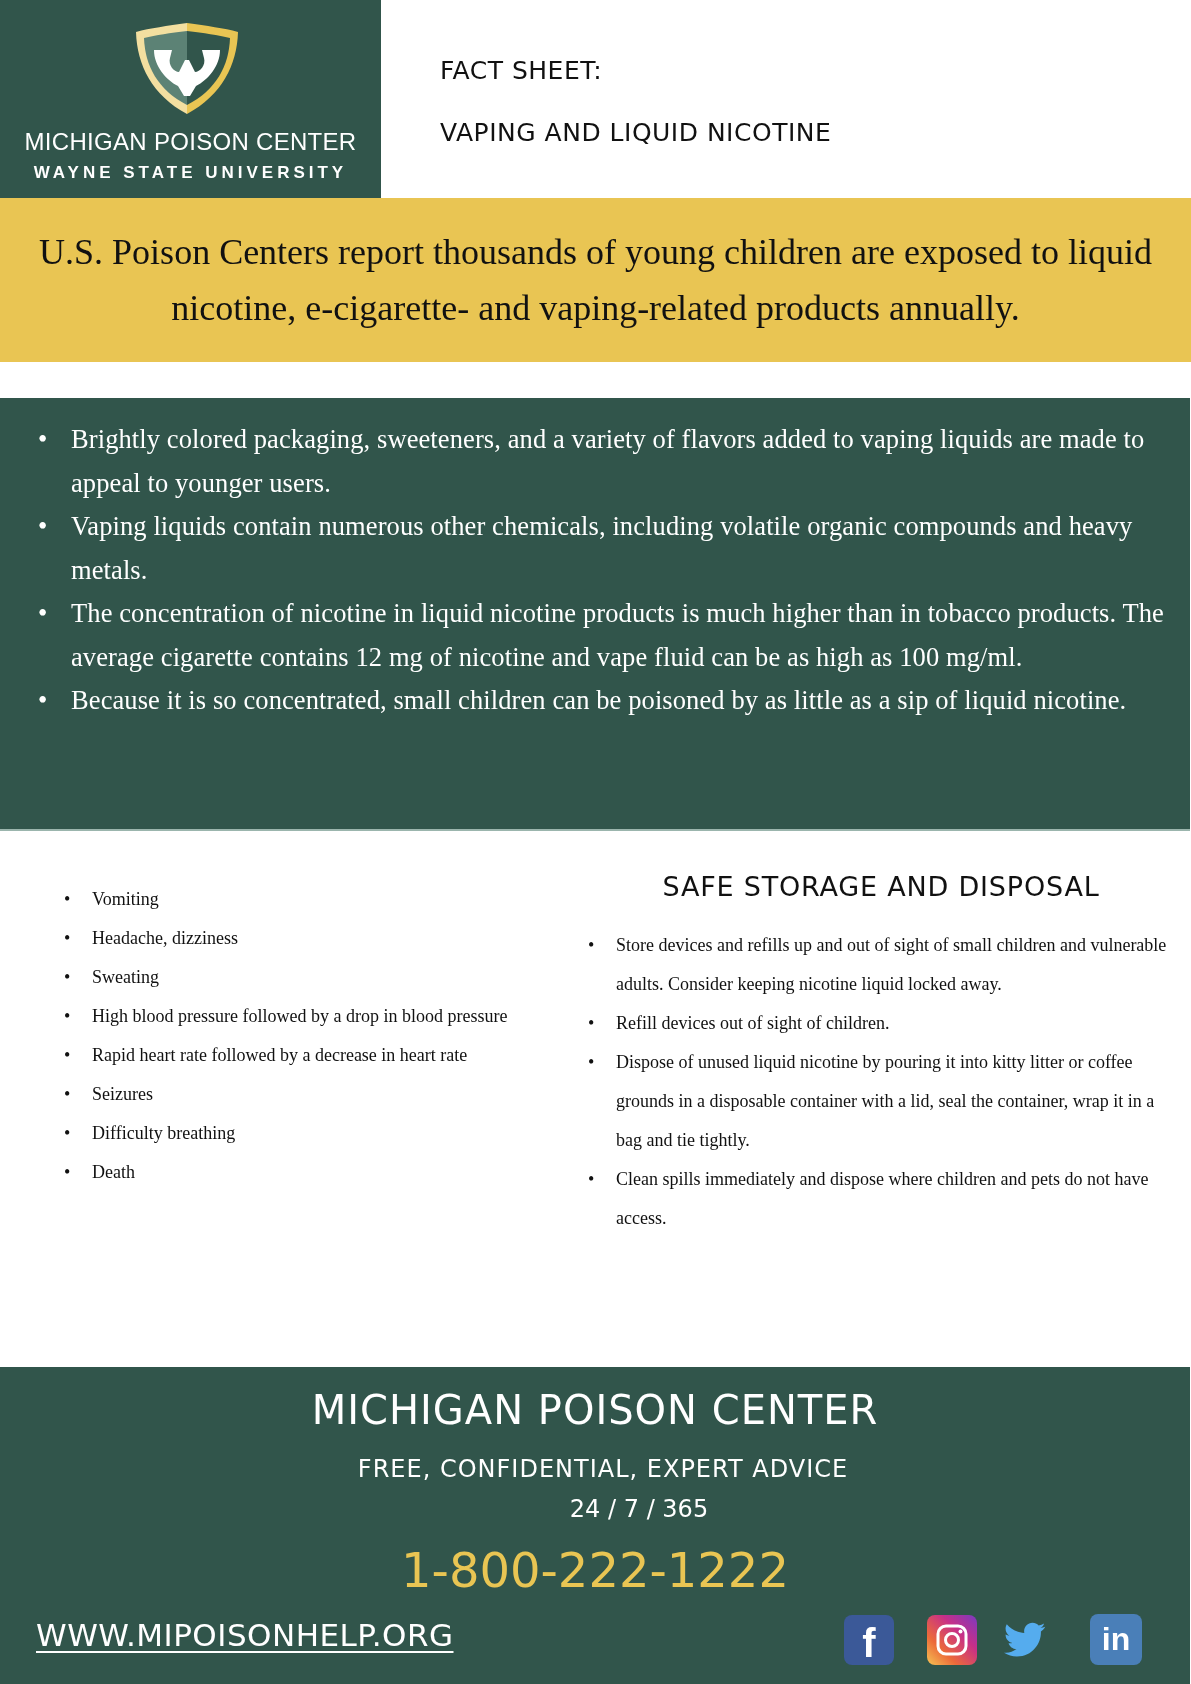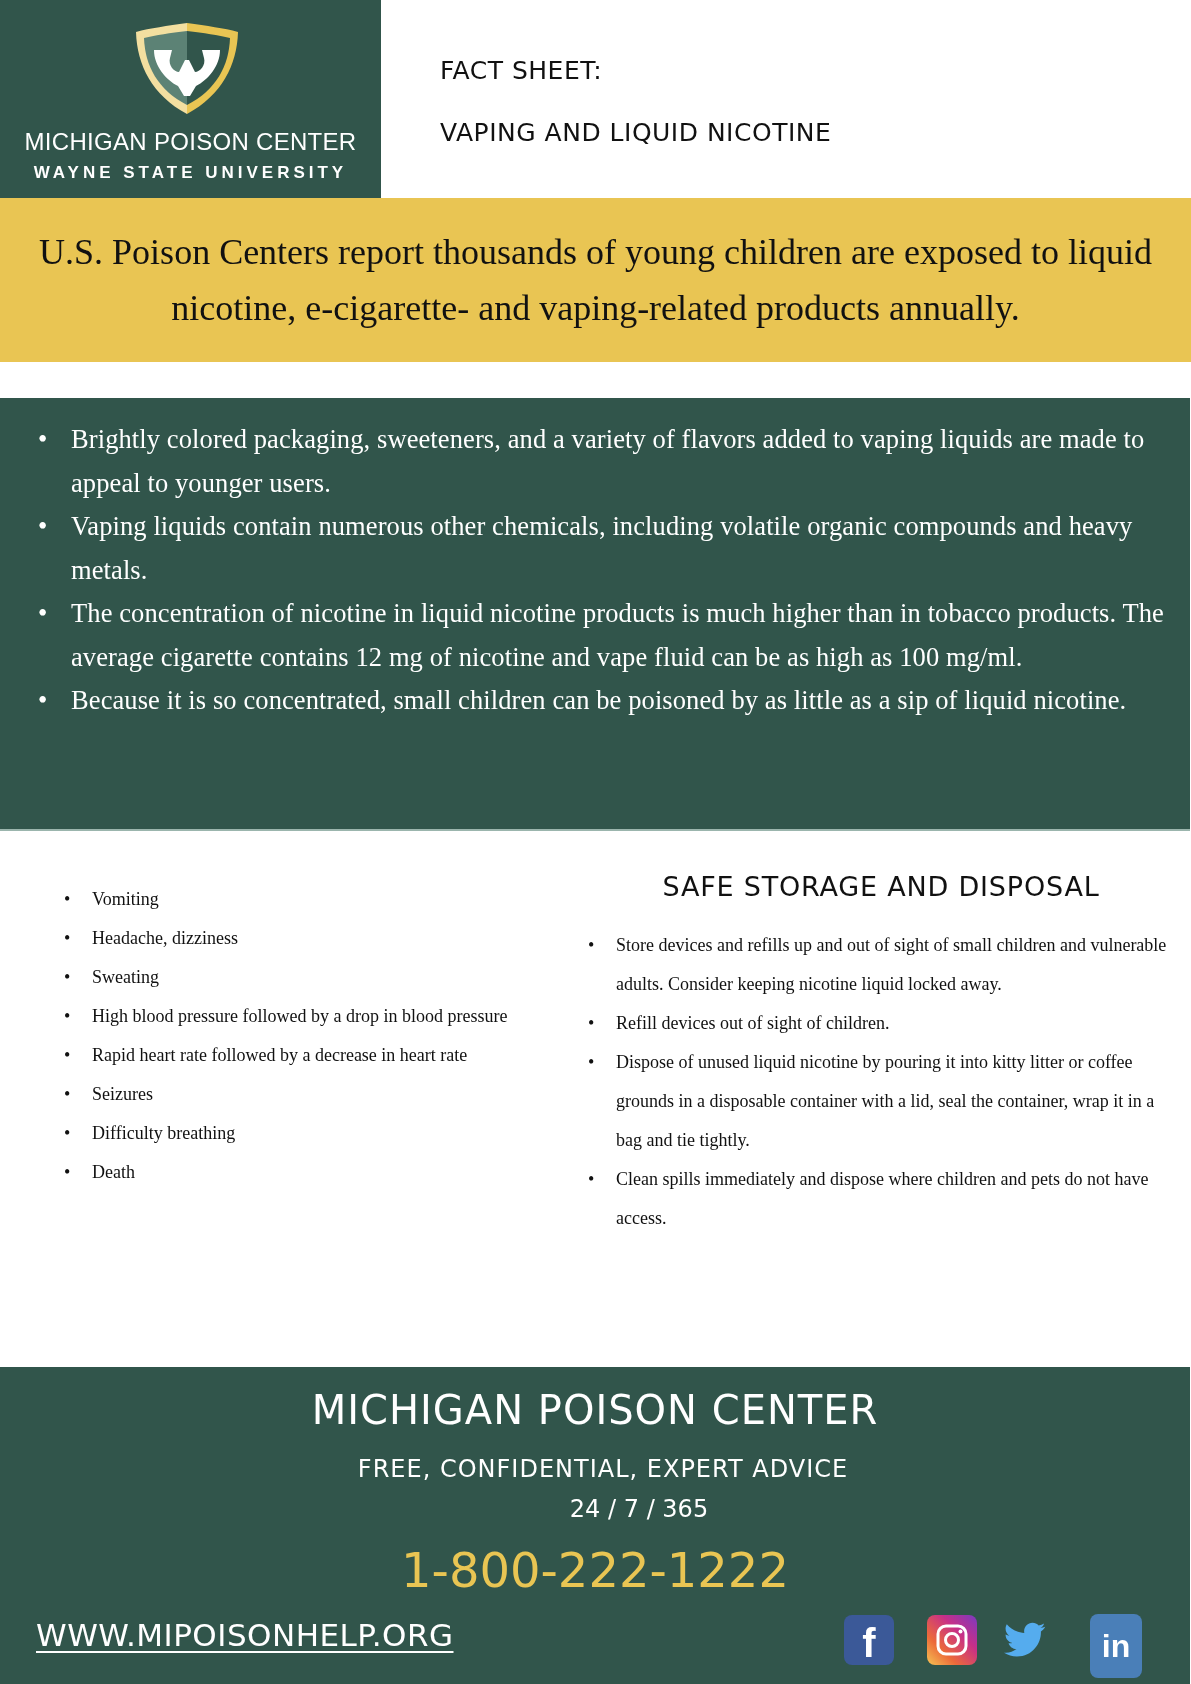--- a/index.html
+++ b/index.html
@@ -40,21 +40,21 @@
   .footer { position: absolute; left: 0; top: 1367px; width: 1190px; height: 317px; background: #31554b; }
   .f-org { position: absolute; left: 0; top: 20px; width: 1190px; text-align: center; color: #fff; font-family: "DejaVu Sans", sans-serif; font-size: 40px; letter-spacing: 1px; }
   .f-tag { position: absolute; left: 8px; top: 88px; width: 1190px; text-align: center; color: #fff; font-family: "DejaVu Sans", sans-serif; font-size: 24px; letter-spacing: 1px; }
   .f-hours { position: absolute; left: 0; top: 128px; width: 1190px; text-align: center; color: #fff; font-family: "DejaVu Sans", sans-serif; font-size: 24px; margin-left: 44px; }
   .f-phone { position: absolute; left: 0; top: 175px; width: 1190px; text-align: center; color: #e9c553; font-family: "DejaVu Sans", sans-serif; font-size: 48px; }
   .f-url { position: absolute; left: 36px; top: 250px; color: #fff; font-family: "DejaVu Sans", sans-serif; font-size: 31px; text-decoration: underline; text-decoration-thickness: 2px; text-underline-offset: 5px; letter-spacing: 0.5px; cursor: pointer; }
   .social { position: absolute; top: 248px; width: 50px; height: 50px; border-radius: 8px; display: flex; align-items: center; justify-content: center; color: #fff; font-weight: bold; cursor: pointer; }
   .s-fb { left: 844px; background: #3b5998; font-size: 40px; font-family: "Liberation Sans", sans-serif; padding-top: 6px; }
   .s-ig { left: 927px; background: linear-gradient(45deg, #f6c453 0%, #ec6a3a 30%, #c72f88 65%, #7a3ac1 100%); }
   .s-tw { left: 1003px; width: 44px; background: transparent; }
-  .s-li { left: 1090px; width: 52px; height: 64px; background: #4a7fb8; font-size: 32px; font-family: "Liberation Sans", sans-serif; top: 247px; }
+  .s-li { left: 1090px; width: 52px; height: 51px; background: #4a7fb8; font-size: 32px; font-family: "Liberation Sans", sans-serif; top: 247px; }
 </style>
 </head>
 <body>
 
 <div class="header">
   <div class="logo-box">
     <svg class="logo-shield" viewBox="0 0 110 96">
       <path d="M55 3 C35 6 18 8 4 12 C5 45 20 75 55 94 Z" fill="#f3dfa0"></path>
       <path d="M55 3 C75 6 92 8 106 12 C105 45 90 75 55 94 Z" fill="#e9c553"></path>
       <path d="M55 11 C38 13 24 15 12 18 C13 46 26 70 55 85 Z" fill="#5c8275"></path>

